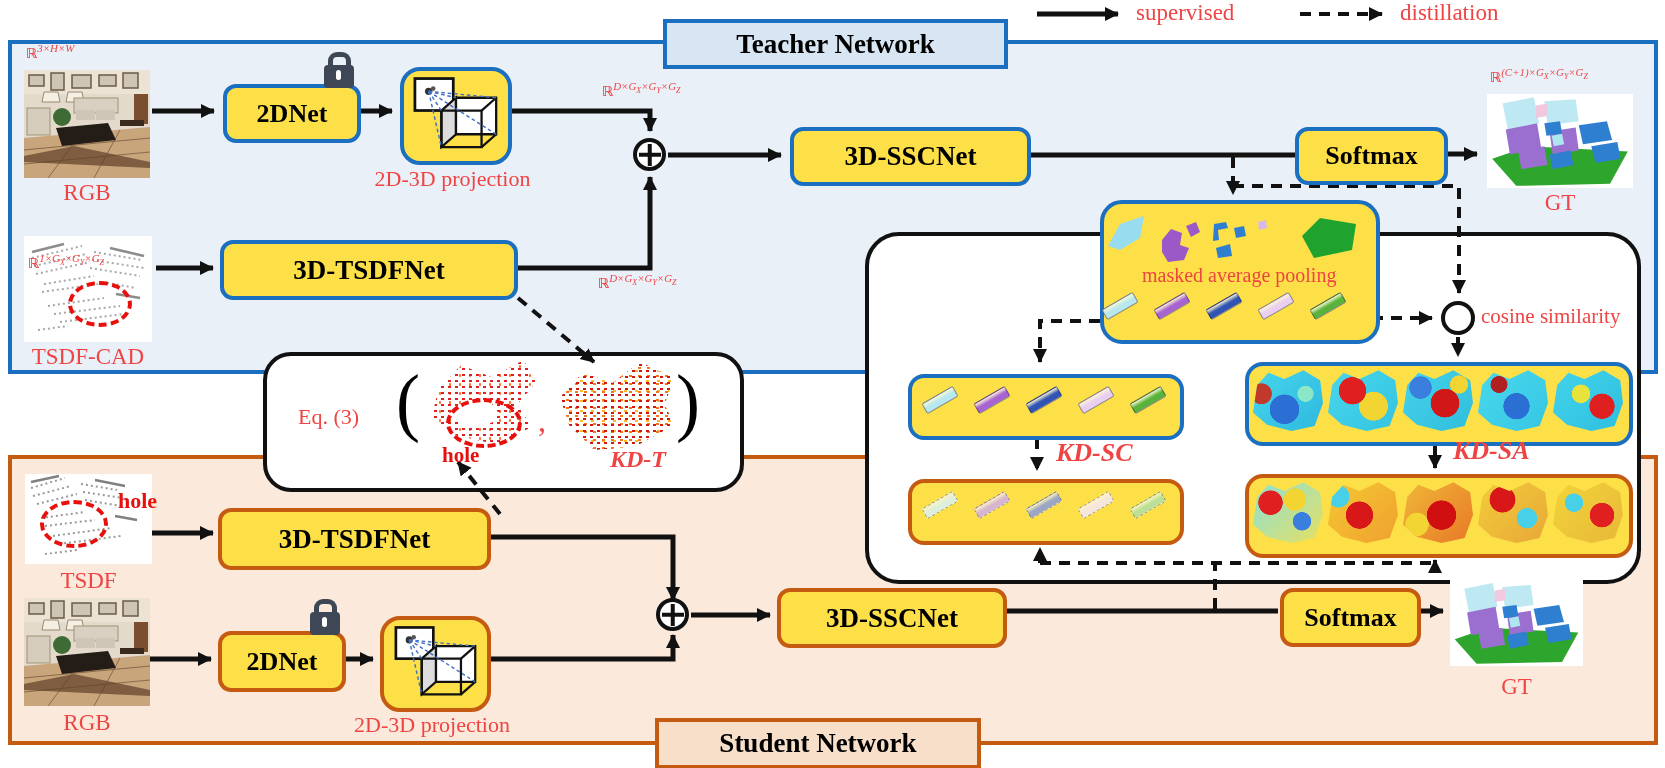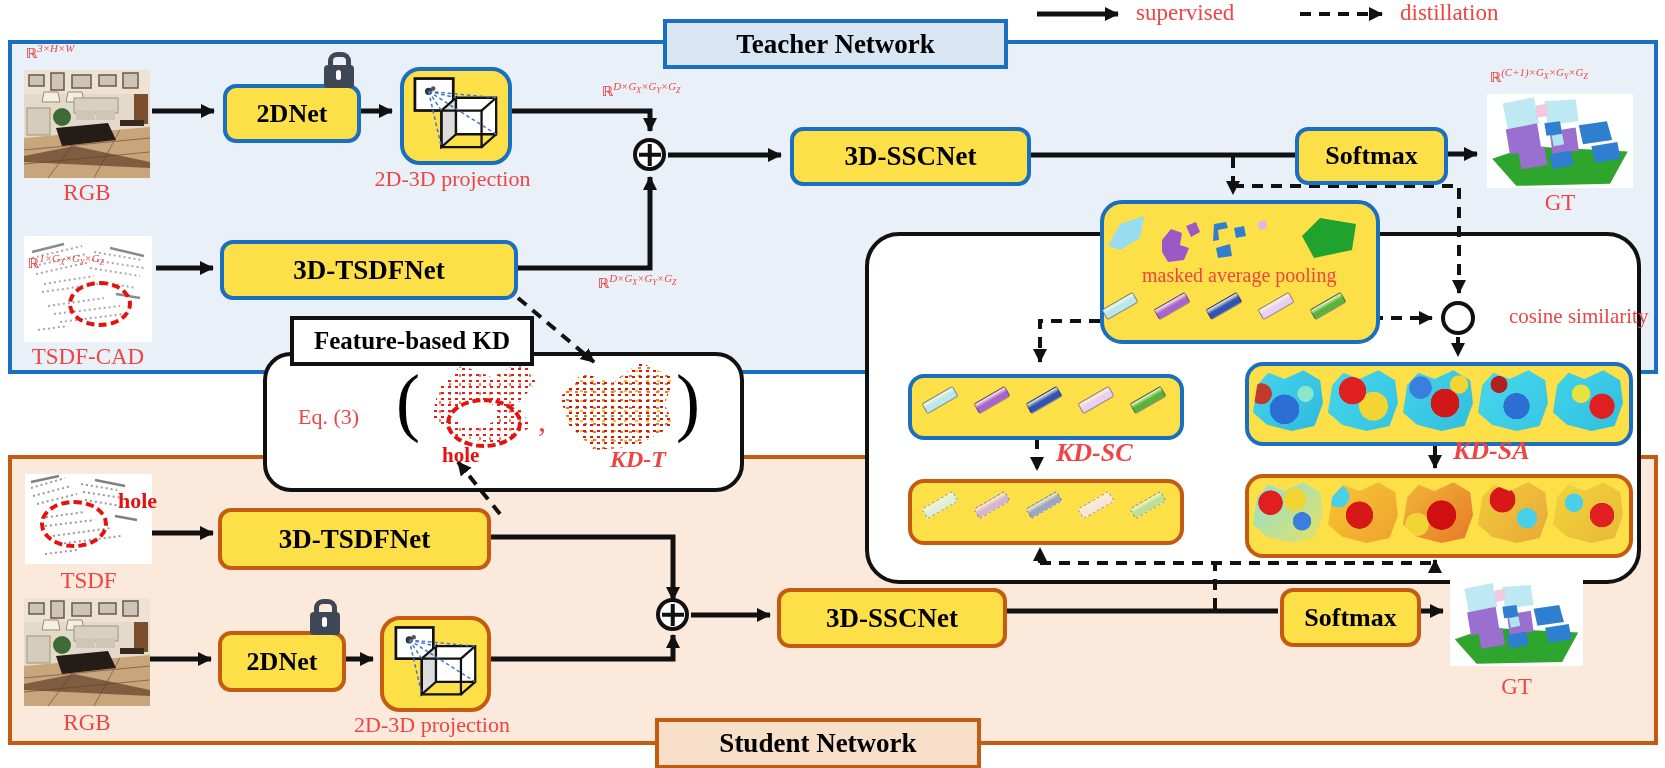--- a/index.html
+++ b/index.html
@@ -259,21 +259,20 @@
       </g>
     </svg>
   </div>
   <div class="redellipse" style="left:68px;top:281px;width:56px;height:38px;"></div>
   <span class="lbl center" style="left:10px;top:344px;width:156px;font-size:23px;">TSDF-CAD</span>
 
   <div class="netbox blue" style="left:220px;top:240px;width:290px;height:52px;font-size:27px;">3D-TSDFNet</div>
   <span class="lbl math" style="left:598px;top:272px;"><span class="R">ℝ</span><sup>D×G<sub>X</sub>×G<sub>Y</sub>×G<sub>Z</sub></sup></span>
 
   <div class="container-kd" style="left:263px;top:352px;width:473px;height:132px;border-radius:28px;z-index:5;"></div>
-  <div class="kdbox" style="left:290px;top:316px;width:236px;height:42px;font-size:25px;z-index:9;">Feature-based KD</div>
   <span class="lbl" style="left:298px;top:404px;font-size:22px;z-index:10;">Eq. (3)</span>
   <span class="paren" style="left:396px;top:366px;">(</span>
   <div class="scatter scat1" style="left:432px;top:360px;width:104px;height:86px;"></div>
   <div class="redellipse" style="left:446px;top:398px;width:68px;height:42px;z-index:9;"></div>
   <span class="lbl holetxt" style="left:442px;top:443px;font-size:21px;">hole</span>
   <span class="lbl" style="left:538px;top:402px;font-size:32px;z-index:10;">,</span>
   <div class="scatter scat2" style="left:560px;top:362px;width:114px;height:88px;"></div>
   <span class="paren" style="left:676px;top:366px;">)</span>
   <span class="lbl" style="left:610px;top:446px;font-size:24px;font-weight:700;font-style:italic;">KD-T</span>
 
@@ -295,21 +294,21 @@
   <span class="lbl" style="left:1142px;top:264px;font-size:20px;z-index:10;">masked average pooling</span>
   <div class="barwrap" style="left:1096px;top:284px;width:272px;height:48px;">
       <span class="bar3d" style="background: linear-gradient(rgba(255, 255, 255, 0.75) 0%, rgb(183, 231, 239) 48%, rgb(183, 231, 239) 100%);"></span>
       <span class="bar3d" style="background: linear-gradient(rgba(255, 255, 255, 0.75) 0%, rgb(167, 99, 210) 48%, rgb(167, 99, 210) 100%);"></span>
       <span class="bar3d" style="background: linear-gradient(rgba(255, 255, 255, 0.75) 0%, rgb(48, 83, 180) 48%, rgb(48, 83, 180) 100%);"></span>
       <span class="bar3d" style="background: linear-gradient(rgba(255, 255, 255, 0.75) 0%, rgb(233, 208, 242) 48%, rgb(233, 208, 242) 100%);"></span>
       <span class="bar3d" style="background: linear-gradient(rgba(255, 255, 255, 0.75) 0%, rgb(87, 179, 60) 48%, rgb(87, 179, 60) 100%);"></span>
     </div>
 
   <div class="circleop" style="left:1441px;top:301px;"></div>
-  <span class="lbl" style="left:1481px;top:304px;font-size:21px;z-index:10;margin-left:28px;">cosine similarity</span>
+  <span class="lbl" style="left:1481px;top:304px;font-size:21px;z-index:10;">cosine similarity</span>
 
   <div class="netbox blue" style="left:908px;top:374px;width:268px;height:58px;border-radius:16px;"></div>
   <div class="barwrap" style="left:916px;top:378px;width:260px;height:50px;">
       <span class="bar3d" style="background: linear-gradient(rgba(255, 255, 255, 0.75) 0%, rgb(183, 231, 239) 48%, rgb(183, 231, 239) 100%);"></span>
       <span class="bar3d" style="background: linear-gradient(rgba(255, 255, 255, 0.75) 0%, rgb(167, 99, 210) 48%, rgb(167, 99, 210) 100%);"></span>
       <span class="bar3d" style="background: linear-gradient(rgba(255, 255, 255, 0.75) 0%, rgb(48, 83, 180) 48%, rgb(48, 83, 180) 100%);"></span>
       <span class="bar3d" style="background: linear-gradient(rgba(255, 255, 255, 0.75) 0%, rgb(233, 208, 242) 48%, rgb(233, 208, 242) 100%);"></span>
       <span class="bar3d" style="background: linear-gradient(rgba(255, 255, 255, 0.75) 0%, rgb(87, 179, 60) 48%, rgb(87, 179, 60) 100%);"></span>
     </div>
   <span class="lbl" style="left:1056px;top:438px;font-size:26px;font-weight:700;font-style:italic;">KD-SC</span>

